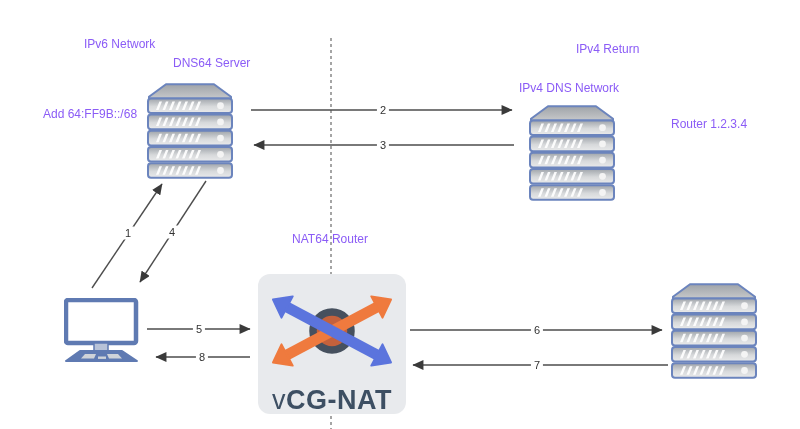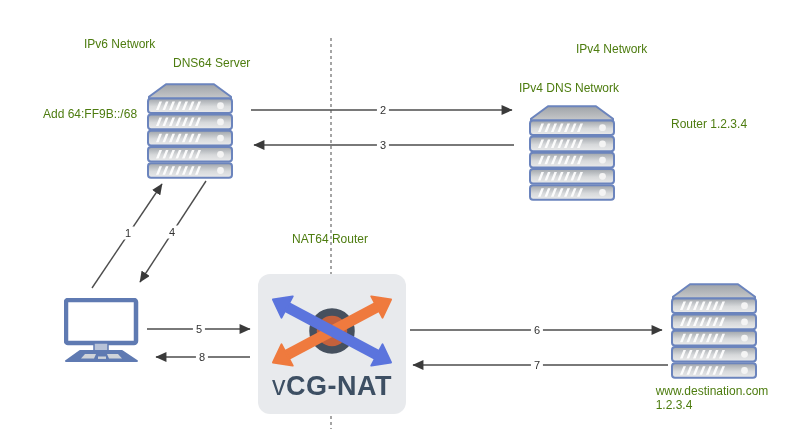--- a/index.html
+++ b/index.html
@@ -3,30 +3,30 @@
 <meta charset="utf-8">
 <style>
   html,body { margin:0; padding:0; background:#fff; }
   .stage {
     position:relative; width:800px; height:429px; background:#ffffff;
     font-family:"Liberation Sans", sans-serif; overflow:hidden;
     color:#2e2e2e;
   }
   .stage svg.overlay { position:absolute; left:0; top:0; z-index:1; }
   .node { position:absolute; z-index:2; }
-  .lbl  { position:absolute; z-index:3; font-size:12px; white-space:nowrap; color:#4d7c0f; }
+  .lbl  { position:absolute; z-index:3; font-size:12px; white-space:nowrap; color:#8b5cf6; }
   .lbl.center { transform:translateX(-50%); text-align:left; }
   .num-label {
     position:absolute; z-index:4; transform:translate(-50%,-50%);
     font-size:11px; color:#333; background:#fff; padding:0 3px; line-height:13px;
   }
   .router-box {
     position:absolute; left:258px; top:274px; width:148px; height:140px;
     background:var(--router_box_bg,#e8eaed); border-radius:12px; z-index:2;
-    display:flex; flex-direction:column; align-items:center; justify-content:flex-start;
+    display:flex; flex-direction:column; align-items:center; justify-content:space-between;
   }
   .router-box .nat-icon { margin-top:18px; }
   .router-label {
     font-size:27px; font-weight:600; letter-spacing:0.5px;
     color:var(--router_label_color,#3d4f63); margin-top:2px; line-height:28px;
   }
   .router-label::first-letter { font-weight:400; }
   .caption2 { line-height:14px; }
 </style>
 </head>
@@ -82,21 +82,21 @@
       <line x1="514" y1="145" x2="254" y2="145" marker-end="url(#arrowhead)"></line>
       <line x1="206" y1="181" x2="140" y2="282" marker-end="url(#arrowhead)"></line>
       <line x1="147" y1="329" x2="250" y2="329" marker-end="url(#arrowhead)"></line>
       <line x1="410" y1="330" x2="662" y2="330" marker-end="url(#arrowhead)"></line>
       <line x1="668" y1="365" x2="413" y2="365" marker-end="url(#arrowhead)"></line>
       <line x1="250" y1="357" x2="156" y2="357" marker-end="url(#arrowhead)"></line>
     </g>
   </svg>
 
   <div class="lbl" style="left:84px;top:37px">IPv6 Network</div>
-  <div class="lbl" style="left:576px;top:42px">IPv4 Network</div>
+  <div class="lbl" style="left:576px;top:42px">IPv4 Return</div>
   <div class="lbl center" style="left:330px;top:232px">NAT64 Router</div>
 
   <div class="lbl" style="left:173px;top:56px">DNS64 Server</div>
   <div class="lbl" style="left:43px;top:107px">Add 64:FF9B::/68</div>
   <svg class="node" style="left:147px;top:83px" width="86" height="96">
       <use href="#server"></use>
     </svg>
 
   <div class="lbl" style="left:519px;top:81px">IPv4 DNS Network</div>
   <div class="lbl" style="left:671px;top:117px">Router 1.2.3.4</div>
@@ -104,24 +104,20 @@
       <use href="#server"></use>
     </svg>
 
   <svg class="node" style="left:64px;top:298px" width="78" height="66">
       <use href="#computer"></use>
     </svg>
 
   <svg class="node" style="left:671px;top:283px" width="86" height="96">
       <use href="#server"></use>
     </svg>
-  <div class="lbl center caption2" style="left:712px;top:384px">
-    <div>www.destination.com</div>
-    <div>1.2.3.4</div>
-  </div>
 
   <div class="router-box">
     <svg class="nat-icon" width="122" height="78" viewBox="0 0 122 78">
       <circle cx="61" cy="39" r="19" fill="var(--ring_fill,#c4613c)" stroke="var(--ring_stroke,#46505e)" stroke-width="7.5"></circle>
       <g stroke-linejoin="round">
         <line x1="14" y1="64" x2="108" y2="14" stroke="var(--arrow_orange,#ef7a3e)" stroke-width="11"></line>
         <polygon points="2,70.5 21.7,73.6 10.5,52.4" fill="var(--arrow_orange,#ef7a3e)" stroke="var(--arrow_orange,#ef7a3e)" stroke-width="2"></polygon>
         <polygon points="120,7.5 111.5,25.6 100.3,4.4" fill="var(--arrow_orange,#ef7a3e)" stroke="var(--arrow_orange,#ef7a3e)" stroke-width="2"></polygon>
         <line x1="14" y1="14" x2="108" y2="64" stroke="var(--arrow_blue,#5b74dd)" stroke-width="11"></line>
         <polygon points="2,7.5 10.5,25.6 21.7,4.4" fill="var(--arrow_blue,#5b74dd)" stroke="var(--arrow_blue,#5b74dd)" stroke-width="2"></polygon>

